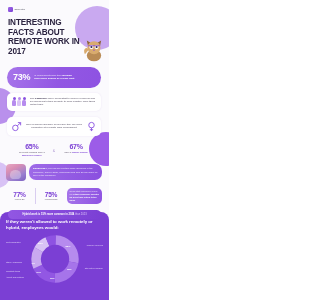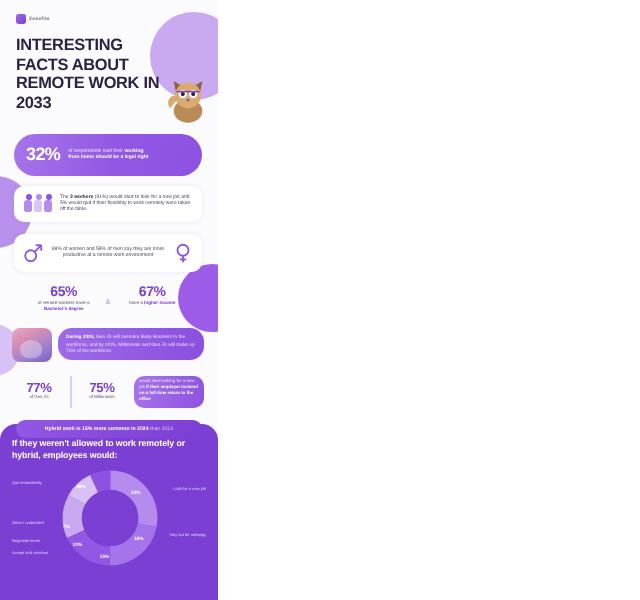--- a/index.html
+++ b/index.html
@@ -168,39 +168,39 @@
   <div class="blob blob-header"></div>
   <div class="blob blob-left1"></div>
   <div class="blob blob-right1"></div>
   <div class="blob blob-left2"></div>
 
   <div class="header">
     <div class="logo-row">
       <div class="logo-mark"></div>
       <div class="logo-text">Zenefits</div>
     </div>
-    <div class="title">INTERESTING FACTS ABOUT REMOTE WORK IN 2033</div>
+    <div class="title">INTERESTING FACTS ABOUT REMOTE WORK IN 2017</div>
   </div>
 
   <svg class="cat-art" viewBox="0 0 40 40">
     <ellipse cx="20" cy="30" rx="11" ry="9" fill="#b98b55"></ellipse>
     <path d="M11 17 L9 7 L17 12 Z" fill="#8c6236"></path>
     <path d="M29 17 L31 7 L23 12 Z" fill="#8c6236"></path>
     <circle cx="20" cy="18" r="10" fill="#d9ab6e"></circle>
     <circle cx="16" cy="17" r="3.2" fill="#ffffff"></circle>
     <circle cx="24" cy="17" r="3.2" fill="#ffffff"></circle>
     <circle cx="16" cy="17" r="1.6" fill="#2b2340"></circle>
     <circle cx="24" cy="17" r="1.6" fill="#2b2340"></circle>
     <rect x="11" y="14.5" width="18" height="1.2" rx="." 6="" fill="#7b3fd4"></rect>
     <path d="M18.5 21 L21.5 21 L20 23 Z" fill="#7b3fd4"></path>
     <path d="M6 28 q-3 -6 1 -9 q3 -2 5 2" fill="#d9ab6e"></path>
   </svg>
 
   <div class="banner66">
-    <div class="big">32%</div>
+    <div class="big">73%</div>
     <div class="cap">
       <span>of respondents said their</span>
       <b>working from home should be a legal right</b>
     </div>
   </div>
 
   <div class="card">
     <div class="people">
       <div class="person">
           <div class="head"></div>

